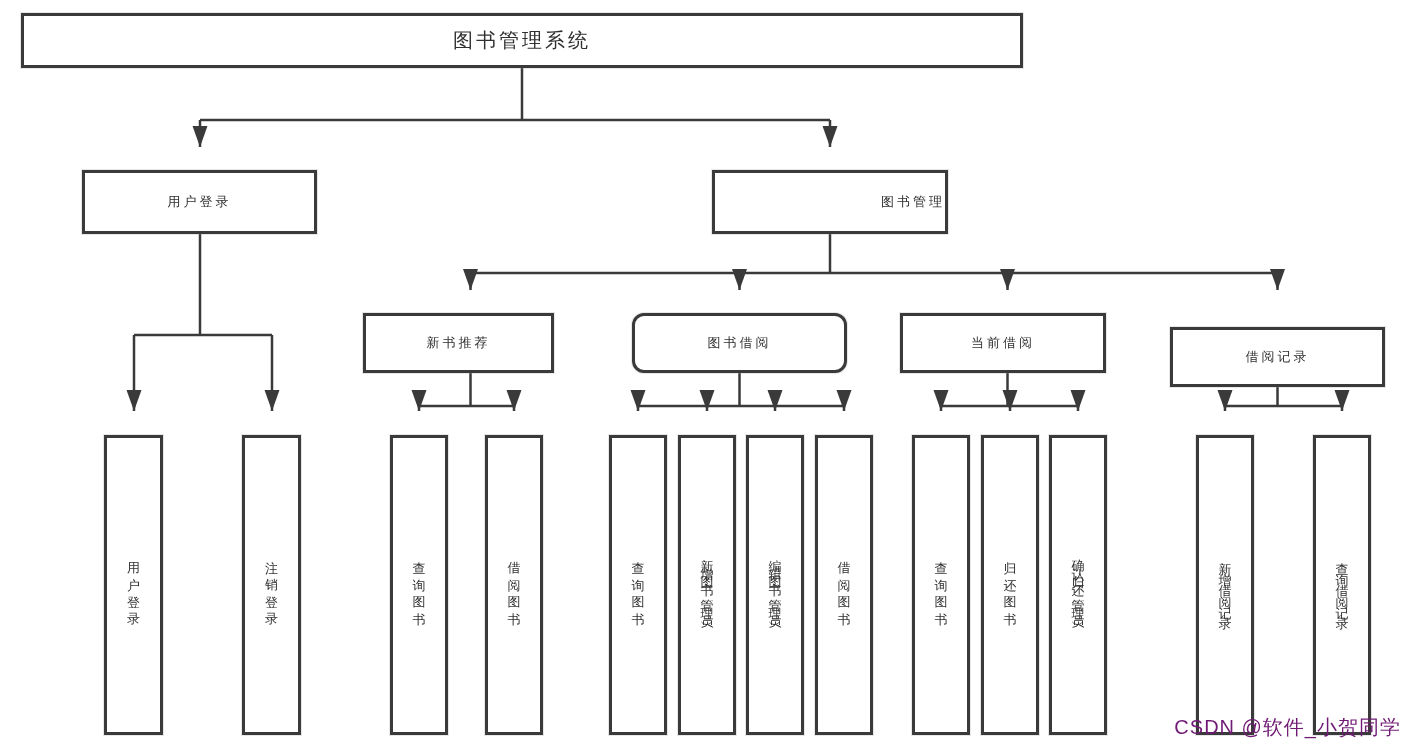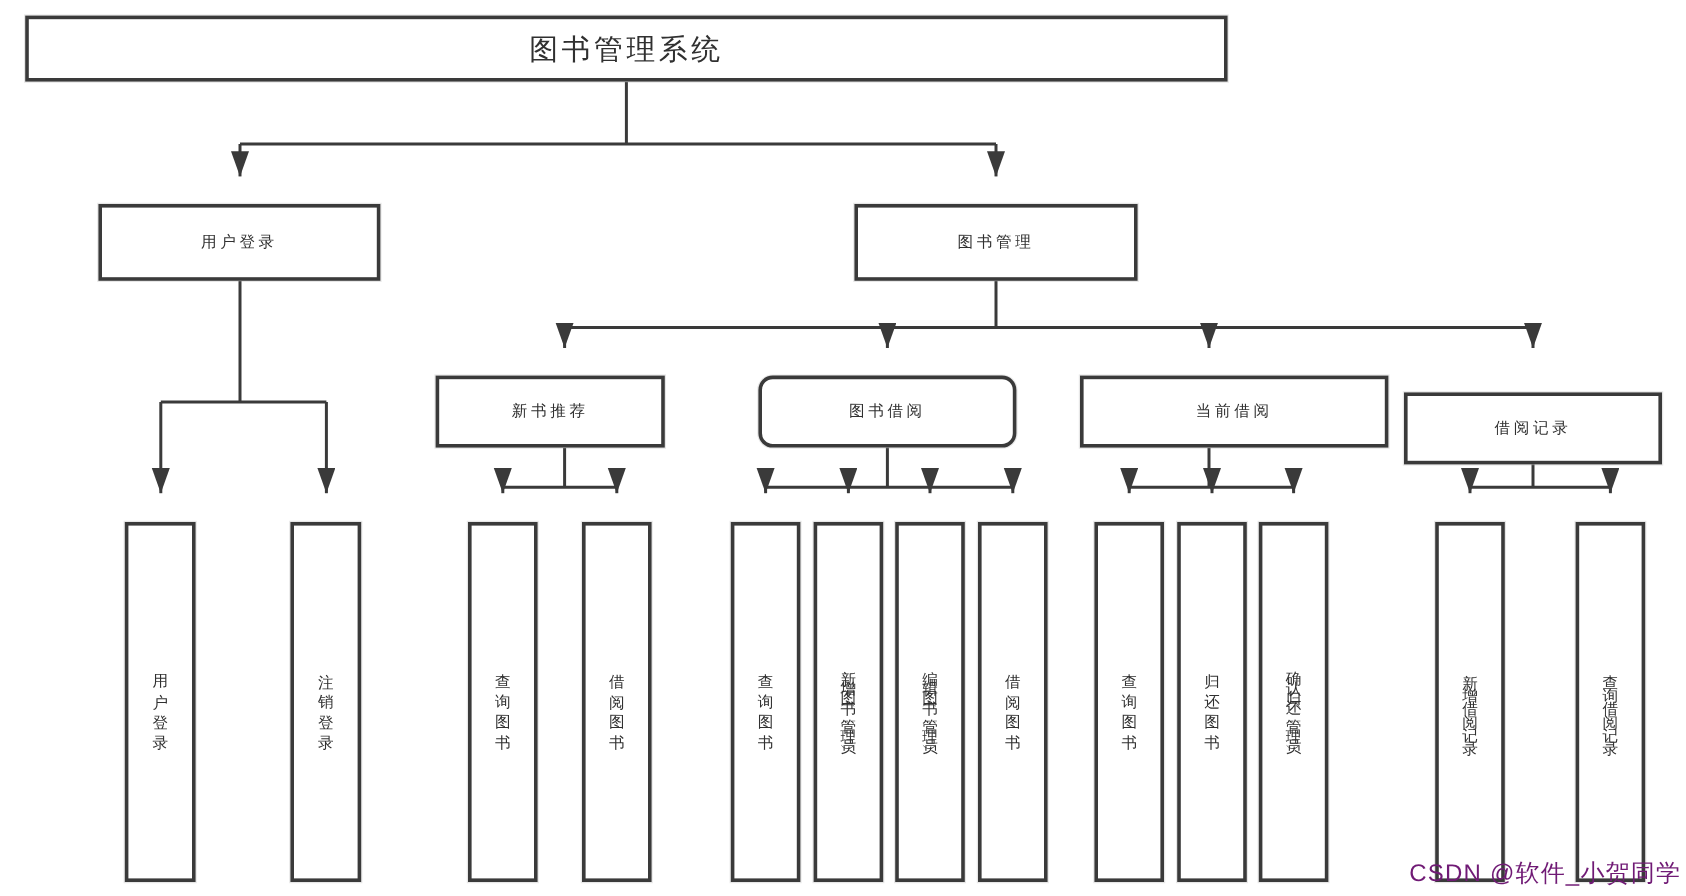--- a/index.html
+++ b/index.html
@@ -23,26 +23,26 @@
     border: 3px solid #3a3a3a;
     display: flex;
     align-items: center;
     justify-content: center;
     color: #303030;
     font-size: 13px;
     letter-spacing: 3px;
     text-align: center;
     box-shadow: 0 0 0 1px rgba(160,160,160,0.25);
   }
-  .node-root    { left: 21px;   top: 13px;  width: 1002px; height: 55px; font-size: 24px; }
+  .node-root    { left: 21px;   top: 13px;  width: 1002px; height: 55px; font-size: 20px; }
   .l2-user      { left: 82px;   top: 170px; width: 235px;  height: 64px; }
-  .l2-book      { left: 712px;  top: 170px; width: 236px;  height: 64px; }
+  .l2-book      { left: 712px;  top: 170px; width: 236px;  height: 64px; justify-content: flex-end; }
   .l3-recommend { left: 363px;  top: 313px; width: 191px;  height: 60px; }
   .l3-borrow    { left: 632px;  top: 313px; width: 215px;  height: 60px; border-radius: 12px; }
-  .l3-current   { left: 900px;  top: 313px; width: 257px;  height: 60px; }
+  .l3-current   { left: 900px;  top: 313px; width: 206px;  height: 60px; }
   .l3-records   { left: 1170px; top: 327px; width: 215px;  height: 60px; }
 
   .leaf { top: 435px; height: 300px; letter-spacing: 0; }
   .leaf span {
     writing-mode: vertical-rl;
     text-orientation: mixed;
     white-space: nowrap;
     line-height: 1;
   }
   .ls4 span { letter-spacing: 17px; }

